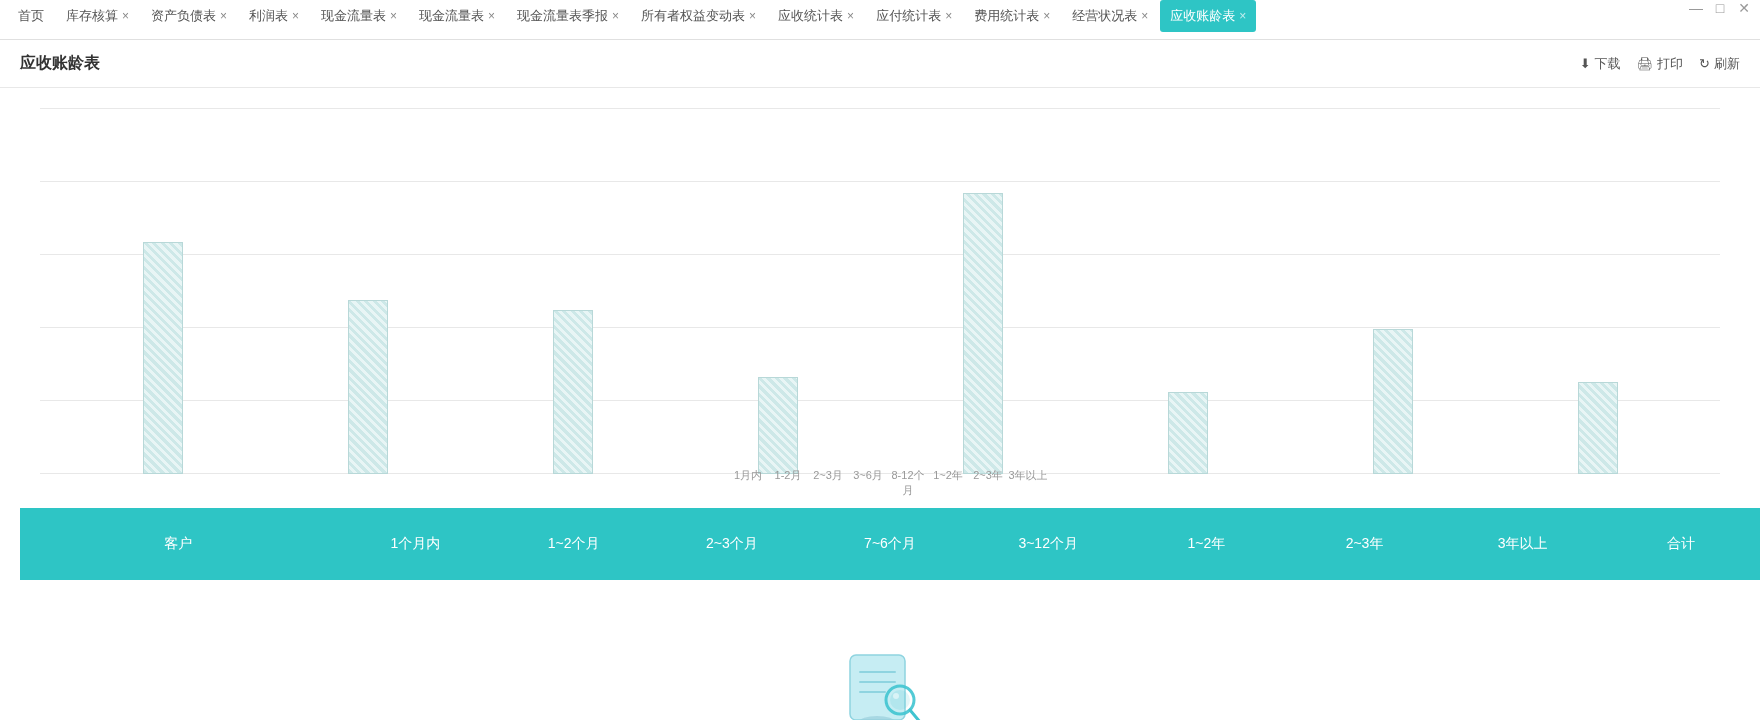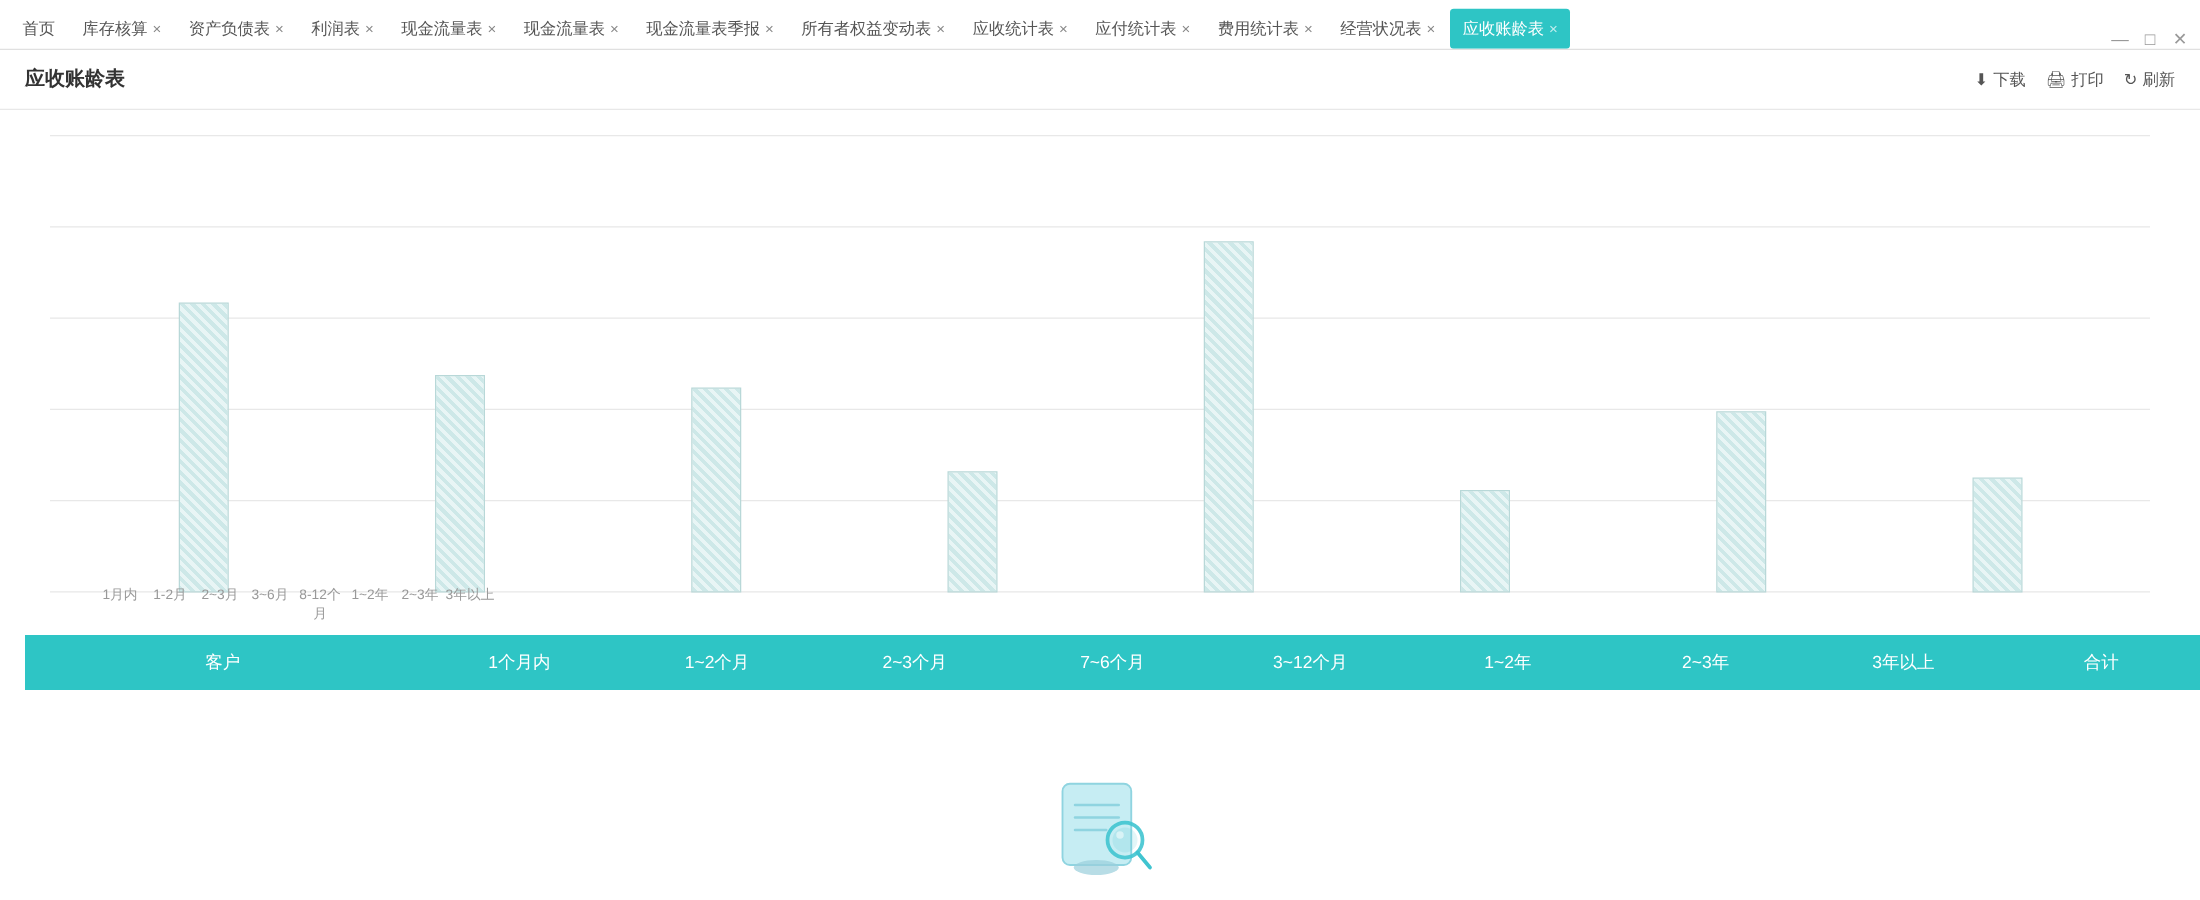--- a/index.html
+++ b/index.html
@@ -1,21 +1,21 @@
 <!DOCTYPE html>
 <html><head>
   <meta charset="utf-8">
   <style>
     * { box-sizing: border-box; margin: 0; padding: 0; }
     body { font-family: "Microsoft YaHei", "PingFang SC", sans-serif; font-size: 13px; background: #f5f5f5; color: #333; overflow-x: hidden; }
 
     
     .tab-bar {
       display: flex;
-      align-items: flex-end;
+      align-items: flex-start;
       background: #fff;
       border-bottom: 1px solid #e0e0e0;
       height: 40px;
       padding: 0 8px;
       overflow-x: auto;
       white-space: nowrap;
       gap: 2px;
     }
     .tab-bar::-webkit-scrollbar { height: 0; }
     .tab-item {
@@ -179,38 +179,38 @@
       border: 1px solid #b8d8d8;
       min-height: 2px;
     }
 
     .x-labels {
       position: absolute;
       bottom: 0;
       left: 16px;
       right: 0;
       display: flex;
-      justify-content: flex-start;
+      justify-content: center;
       padding: 0 20px;
       font-size: 11px;
       color: #999;
     }
 
     .x-label {
       text-align: center;
       width: 40px;
     }
 
     
     .table-header {
       display: grid;
       grid-template-columns: 2fr 1fr 1fr 1fr 1fr 1fr 1fr 1fr 1fr 1fr;
       background: #2ec5c5;
       color: #fff;
-      height: 44px;
+      height: 72px;
       align-items: center;
       margin-left: 20px;
     }
 
     .th-cell {
       text-align: center;
       font-size: 14px;
       font-weight: normal;
       padding: 0 8px;
     }

